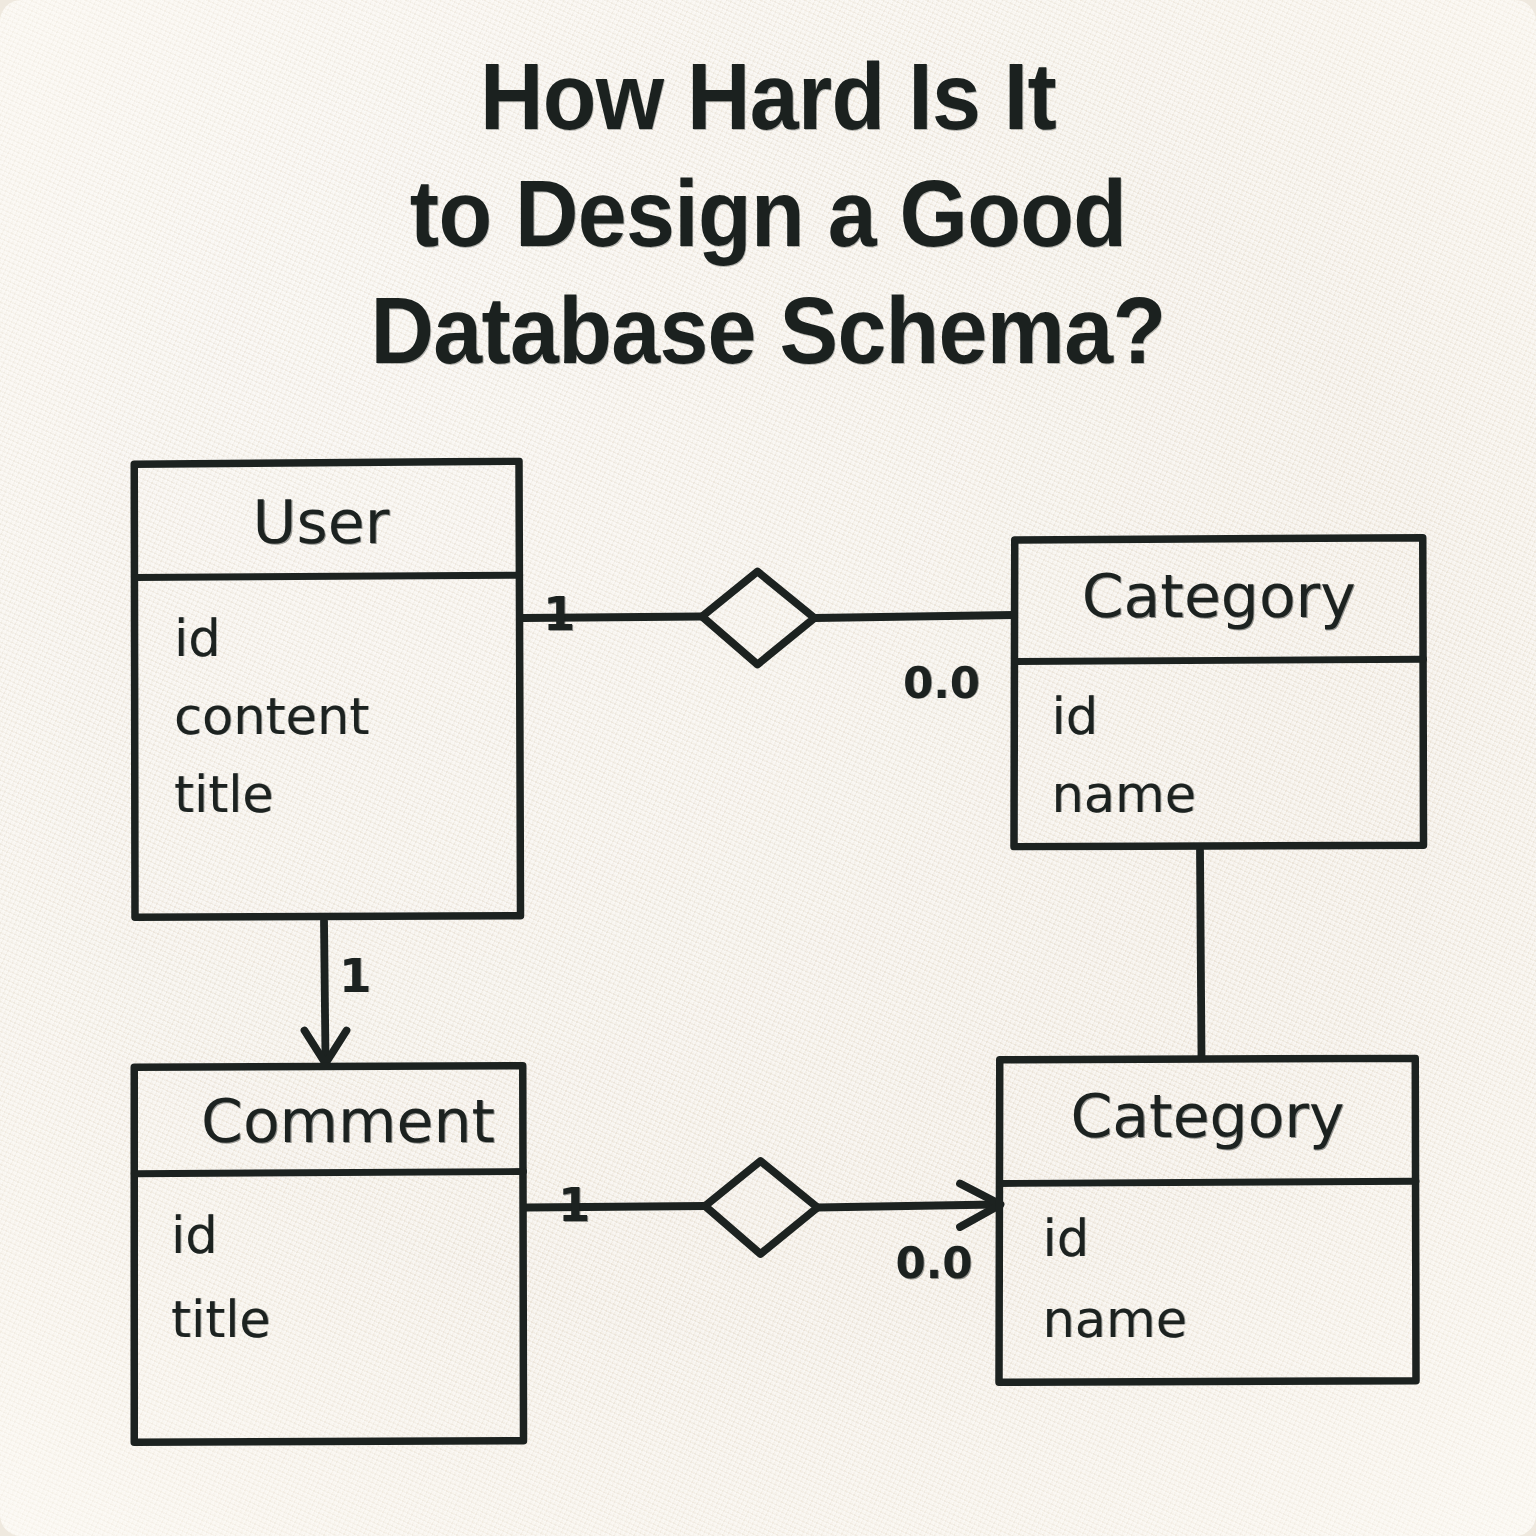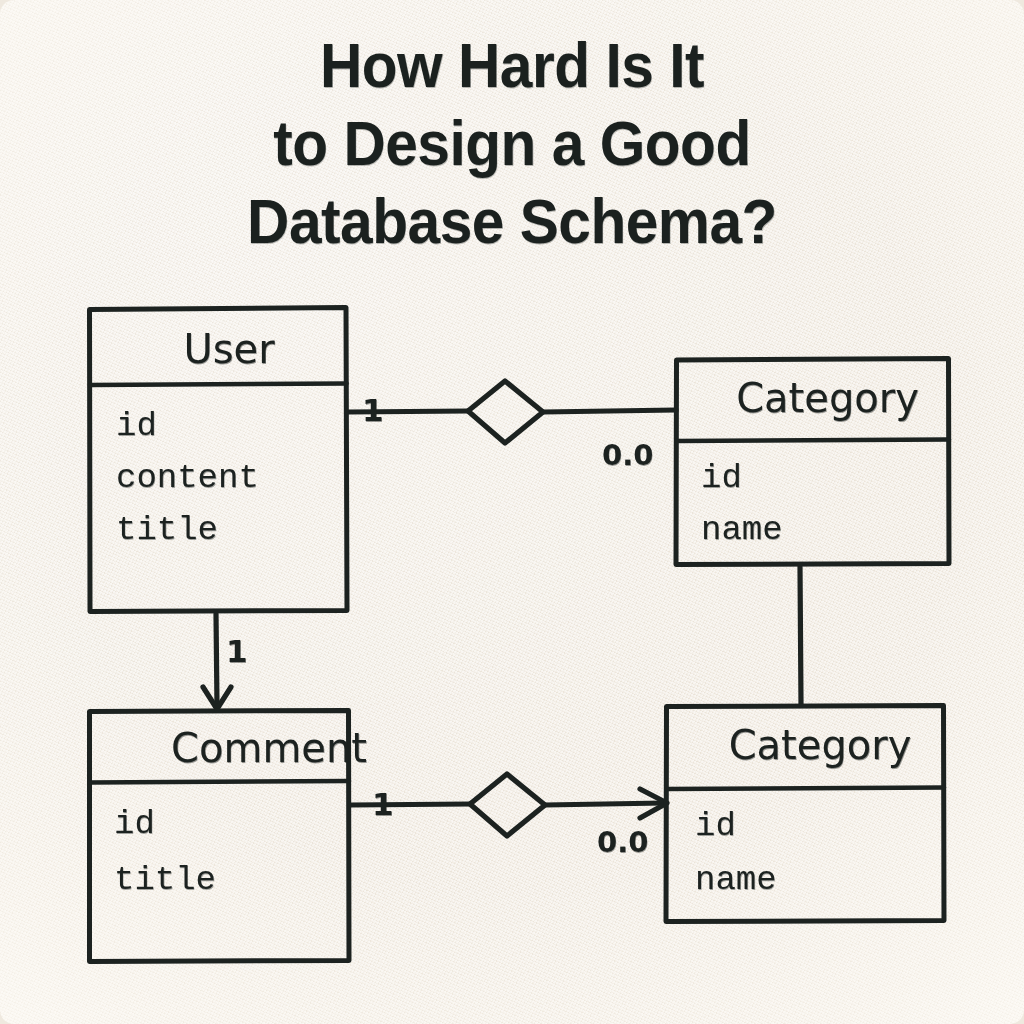--- a/index.html
+++ b/index.html
@@ -66,57 +66,56 @@
     box-sizing: border-box;
     color: #1c2220;
   }
   .entity .ebox {
     position: absolute;
     left: 0; top: 0;
     width: 100%; height: 100%;
   }
   .entity .etitle {
     position: absolute;
-    left: 15px;
-    width: 100%;
-    box-sizing: border-box;
-    font-family: "DejaVu Sans", sans-serif;
-    font-size: 40px;
-    line-height: 1;
-    color: #1c2220;
-    text-shadow: 0.7px 0.7px 0 rgba(28,34,32,0.45);
-    white-space: nowrap;
-  }
-  .entity .attrs {
-    position: absolute;
     left: 0;
     width: 100%;
     box-sizing: border-box;
     font-family: "DejaVu Sans", sans-serif;
+    font-size: 40px;
+    line-height: 1;
+    color: #1c2220;
+    text-shadow: 0.7px 0.7px 0 rgba(28,34,32,0.45);
+    white-space: nowrap;
+  }
+  .entity .attrs {
+    position: absolute;
+    left: 0;
+    width: 100%;
+    box-sizing: border-box;
+    font-family: "DejaVu Sans", sans-serif;
     font-size: 34px;
     color: #1c2220;
     text-shadow: 0.6px 0.6px 0 rgba(28,34,32,0.40);
   }
   .entity .attrs .attr {
     display: block;
     white-space: nowrap;
-    font-family: Liberation Mono, monospace;
   }
 
   
   #entity-user        { left: 86px;  top: 305px; width: 264px; height: 309px; }
   #entity-user .etitle{ top: 24px; text-align: center; padding-right: 8px; }
   #entity-user .attrs { top: 95px; padding-left: 30px; line-height: 52px; }
 
   #entity-category-top        { left: 673px; top: 356px; width: 279px; height: 211px; }
   #entity-category-top .etitle{ top: 22px; text-align: center; }
   #entity-category-top .attrs { top: 96px; padding-left: 28px; line-height: 52px; }
 
   #entity-comment        { left: 86px;  top: 708px; width: 266px; height: 256px; }
-  #entity-comment .etitle{ top: 20px; text-align: right; padding-left: 26px; }
+  #entity-comment .etitle{ top: 20px; text-align: center; padding-left: 26px; }
   #entity-comment .attrs { top: 88px; padding-left: 28px; line-height: 56px; }
 
   #entity-category-bottom        { left: 663px; top: 703px; width: 284px; height: 221px; }
   #entity-category-bottom .etitle{ top: 22px; text-align: center; }
   #entity-category-bottom .attrs { top: 96px; padding-left: 32px; line-height: 54px; }
 
   
   #wires {
     position: absolute;
     left: 0; top: 0;

